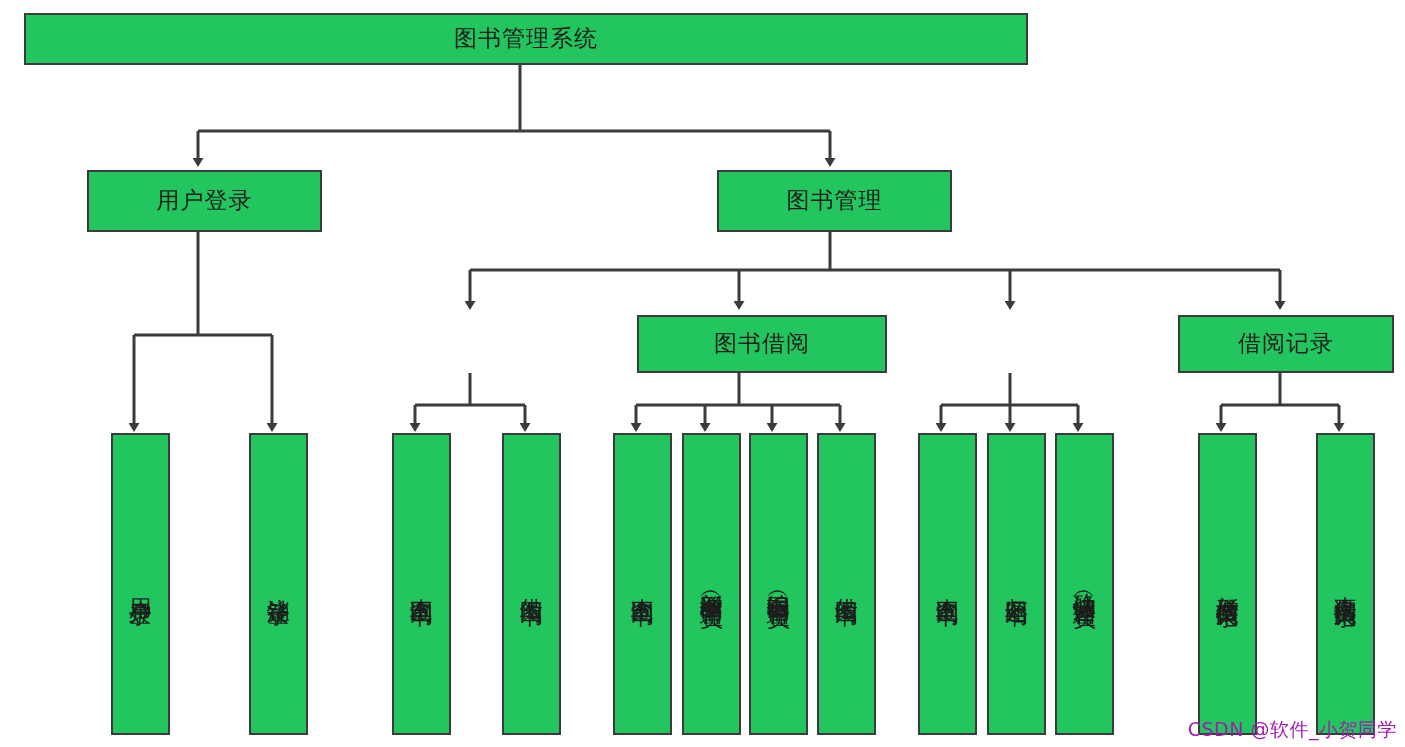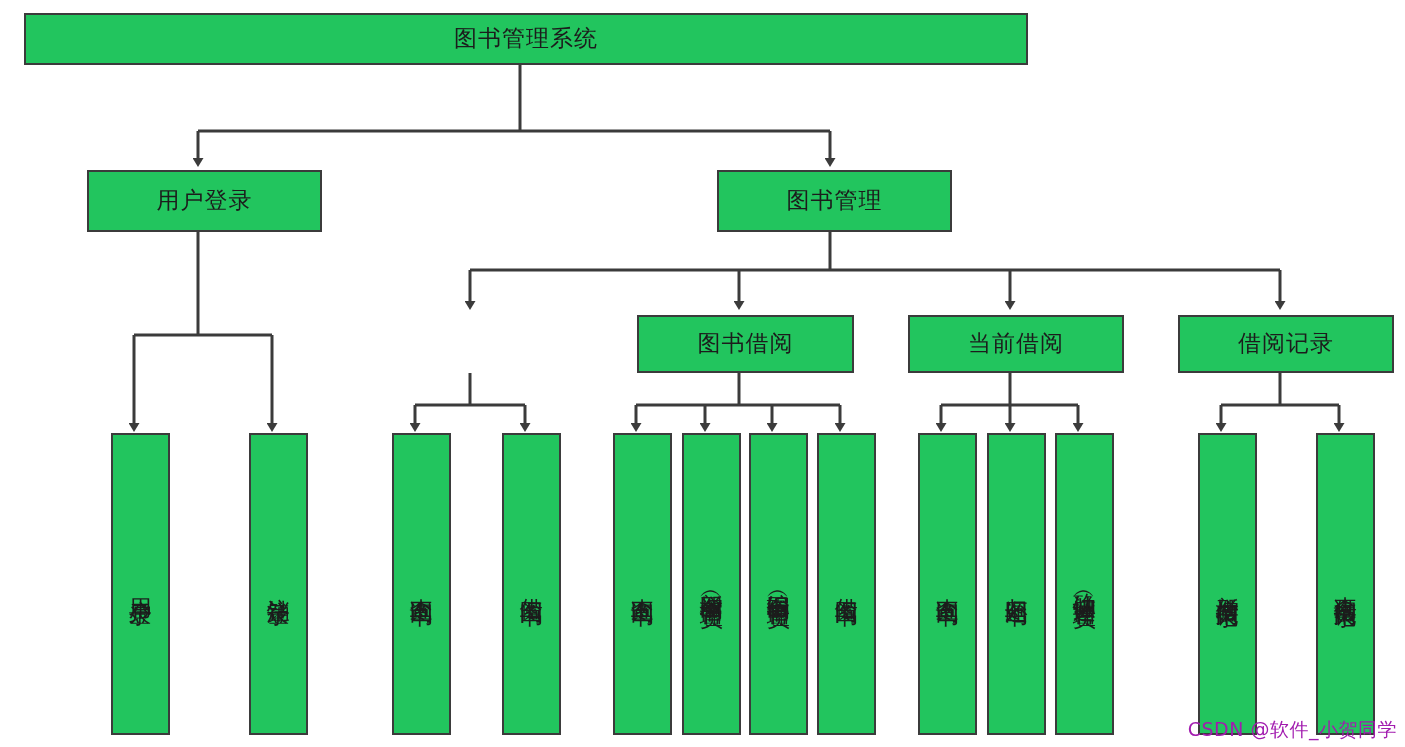--- a/index.html
+++ b/index.html
@@ -128,25 +128,22 @@
     <span>图书管理系统</span>
   </div>
 
   <div class="node node-h" style="left:81px; top:170px; width:235px; height:62px;">
     <span>用户登录</span>
   </div>
   <div class="node node-h" style="left:711px; top:170px; width:235px; height:62px;">
     <span>图书管理</span>
   </div>
 
-  <div class="node node-h" style="left:631px; top:315px; width:217px; height:58px;">
+  <div class="node node-h" style="left:631px; top:315px; width:250px; height:58px;">
     <span>图书借阅</span>
-  </div>
-  <div class="node node-h" style="left:902px; top:315px; width:216px; height:58px;">
-    <span>当前借阅</span>
   </div>
   <div class="node node-h" style="left:1172px; top:315px; width:216px; height:58px;">
     <span>借阅记录</span>
   </div>
 
   <div class="node node-v" style="left:105px; top:433px; width:59px; height:302px;">
     <span class="vtext">用户登录</span>
   </div>
   <div class="node node-v" style="left:243px; top:433px; width:59px; height:302px;">
     <span class="vtext">注销登录</span>

